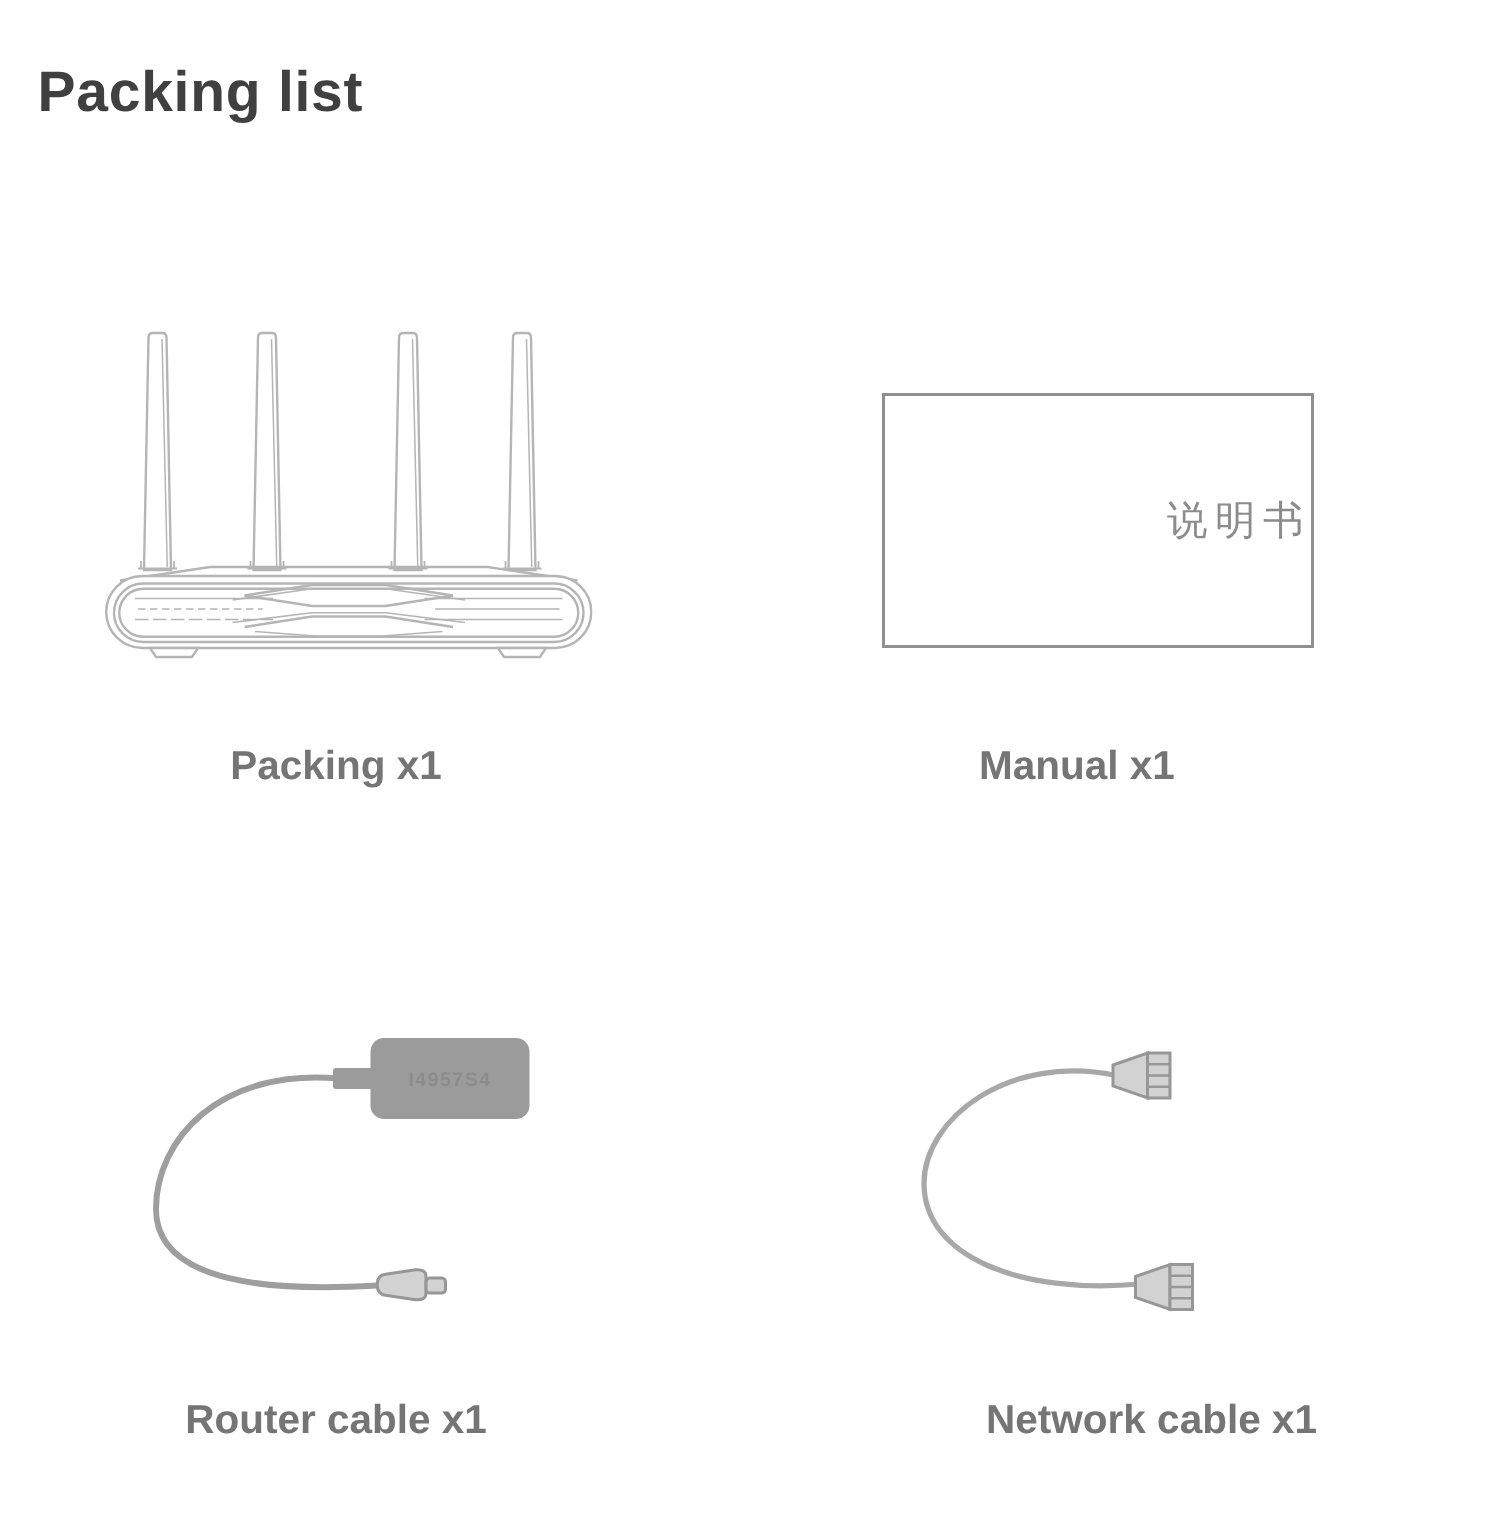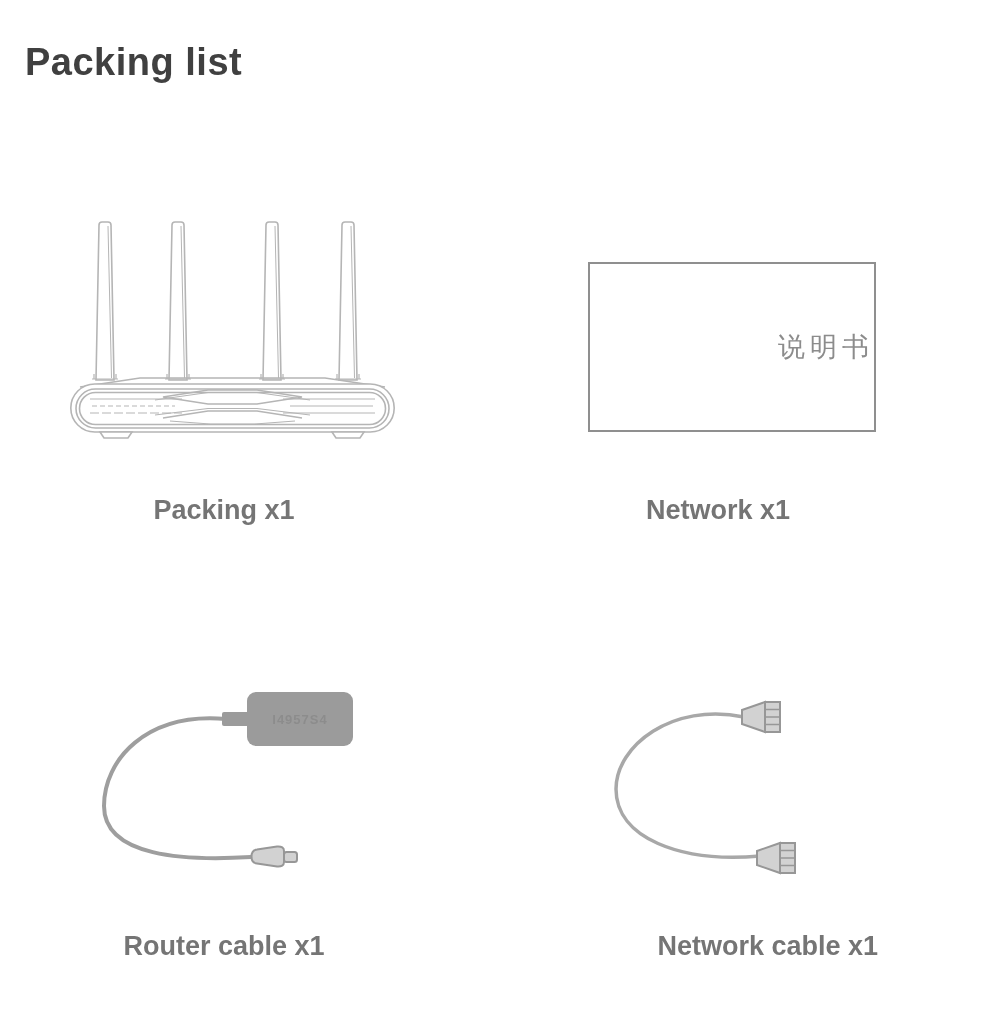--- a/index.html
+++ b/index.html
@@ -144,17 +144,17 @@
 
       <g fill="#d2d2d2" stroke="#979797" stroke-width="2">
         <path d="M177,191 L200,183 L200,213 L177,205 Z"></path>
         <rect x="200" y="183" width="15" height="30"></rect>
         <path d="M200,190.5 H215 M200,198 H215 M200,205.5 H215" stroke-width="1.6"></path>
       </g>
     </svg>
   </div>
 
   <div class="item-label label-router">Packing x1</div>
-  <div class="item-label label-manual">Network x1</div>
+  <div class="item-label label-manual">Manual x1</div>
   <div class="item-label label-power">Router cable x1</div>
   <div class="item-label label-network">Network cable x1</div>
 
 </div>
 
 </body></html>

